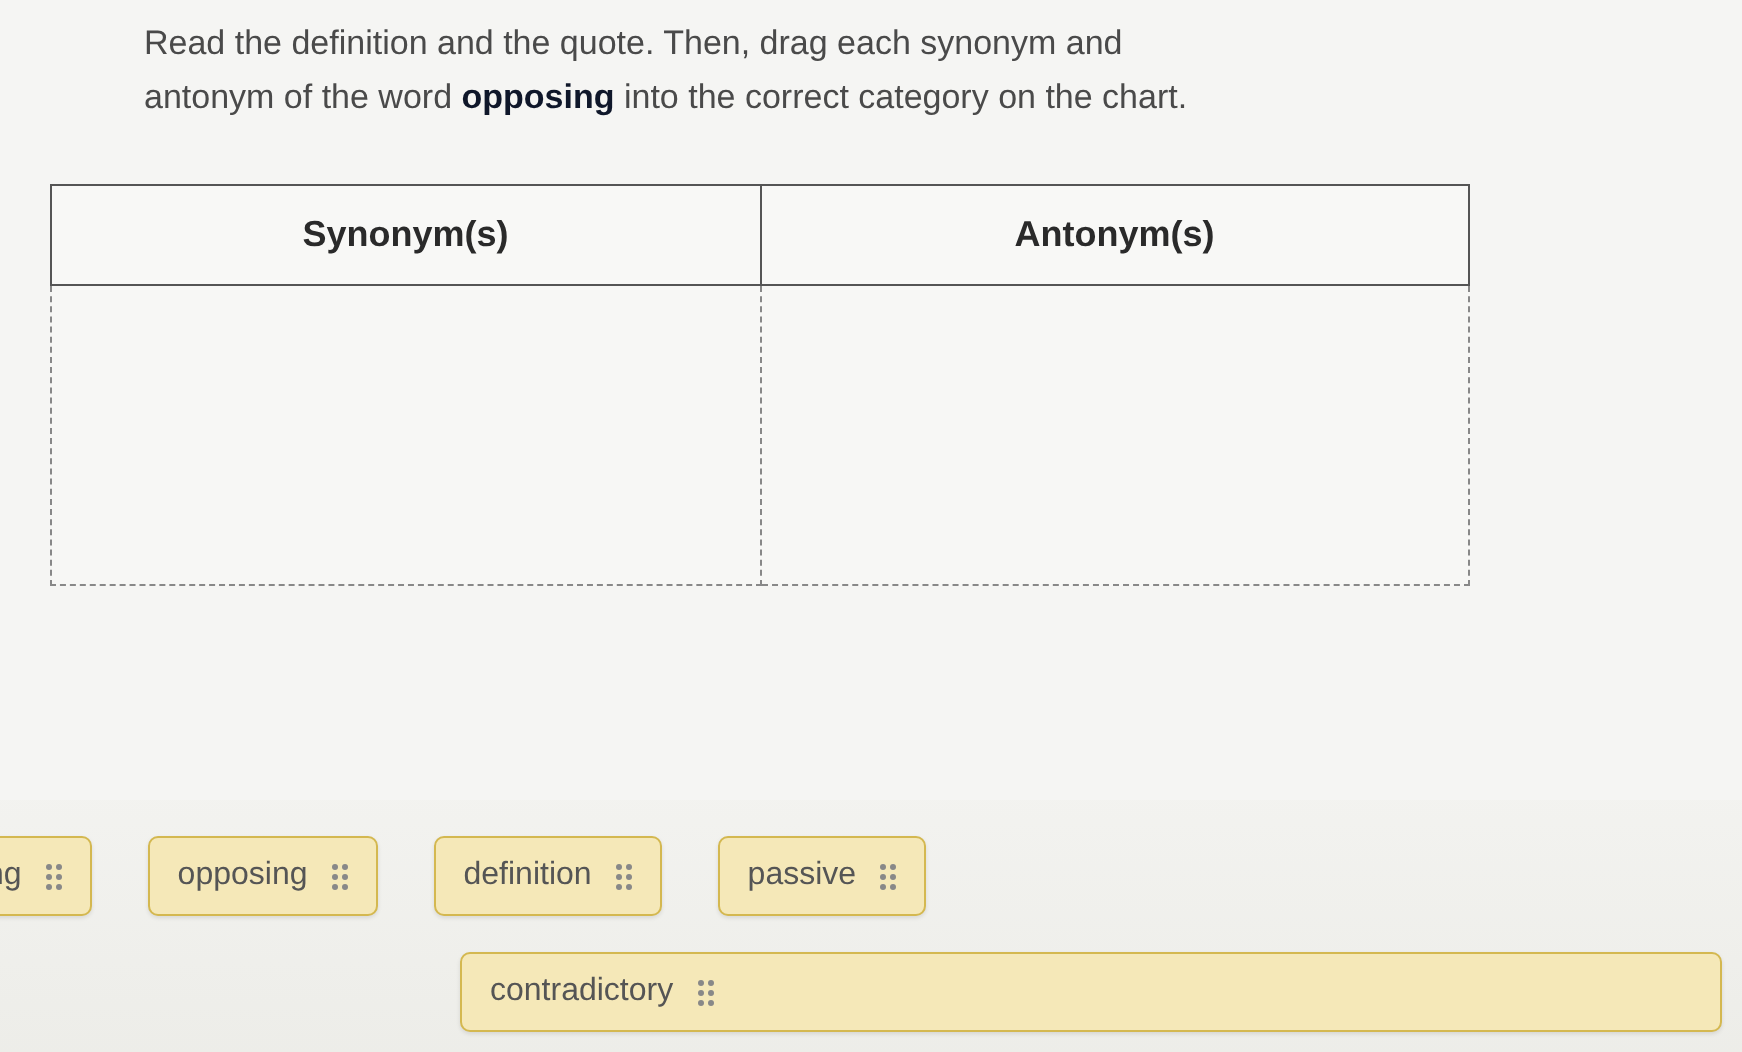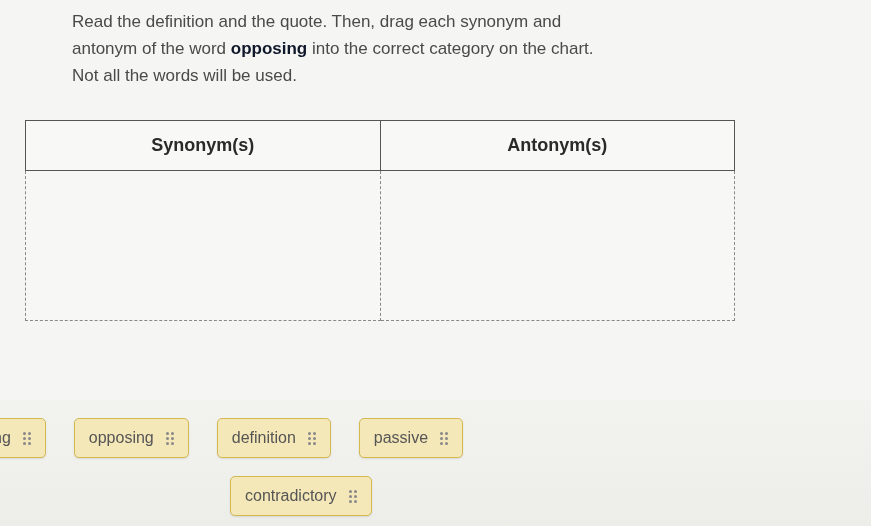--- a/index.html
+++ b/index.html
@@ -70,20 +70,21 @@
       margin-bottom: 18px;
     }
     .word-row.row1 {
       margin-left: -30px;
     }
     .word-row.row2 {
       justify-content: flex-start;
       margin-left: 230px;
       margin-bottom: 0;
       gap: 16px;
+      flex-direction: column;
     }
     .word-tile {
       display: inline-flex;
       align-items: center;
       background: #f5e8b8;
       border: 1.5px solid #d4b850;
       border-radius: 5px;
       padding: 10px 14px;
       font-size: 16px;
       color: #555;
@@ -109,21 +110,20 @@
       background: #888;
       border-radius: 50%;
     }
   </style>
 </head>
 <body>
 
 <div class="instructions">
   <span>Read the definition and the quote. Then, drag each synonym and</span><br>
   <span>antonym of the word </span><b>opposing</b><span> into the correct category on the chart.</span><br>
-  <span>Not all the words will be used.</span>
 </div>
 
 <table class="chart">
   <thead>
     <tr>
       <th>Synonym(s)</th>
       <th>Antonym(s)</th>
     </tr>
   </thead>
   <tbody>

